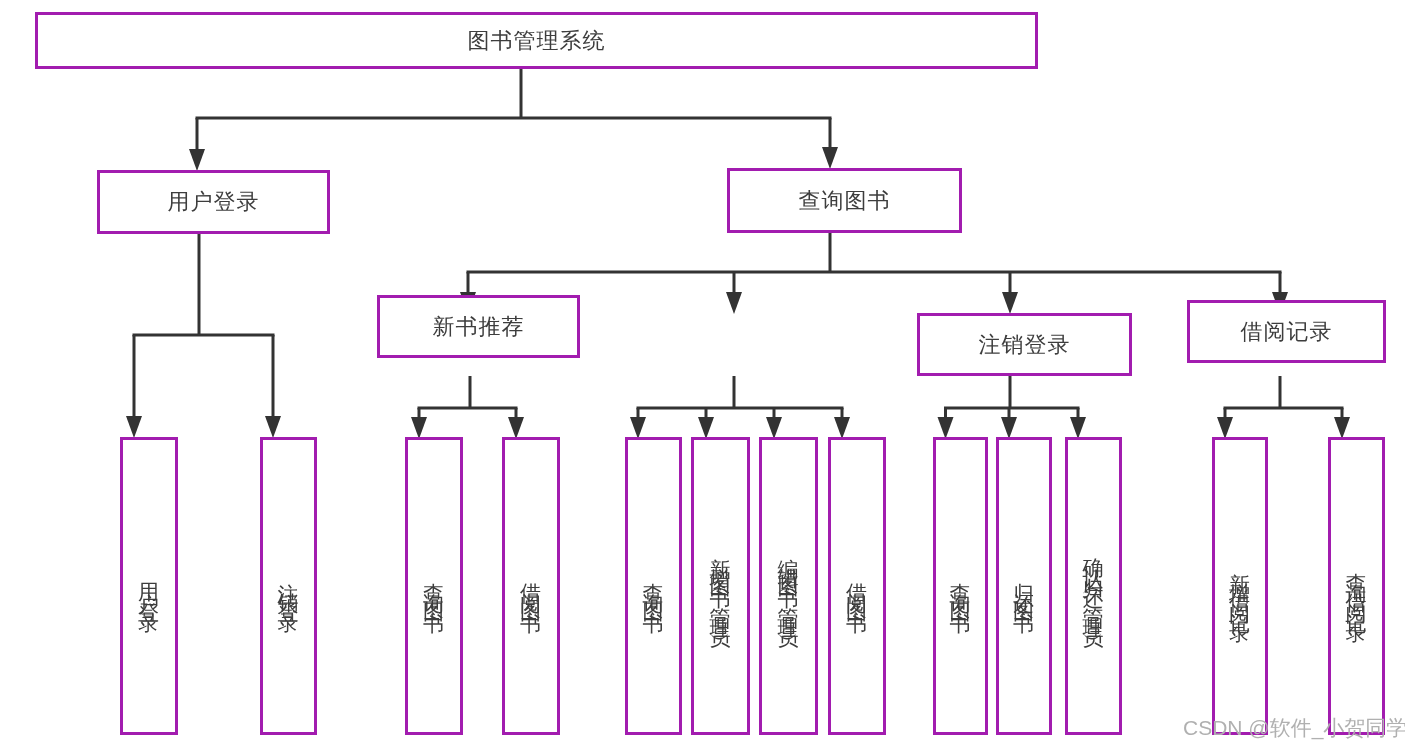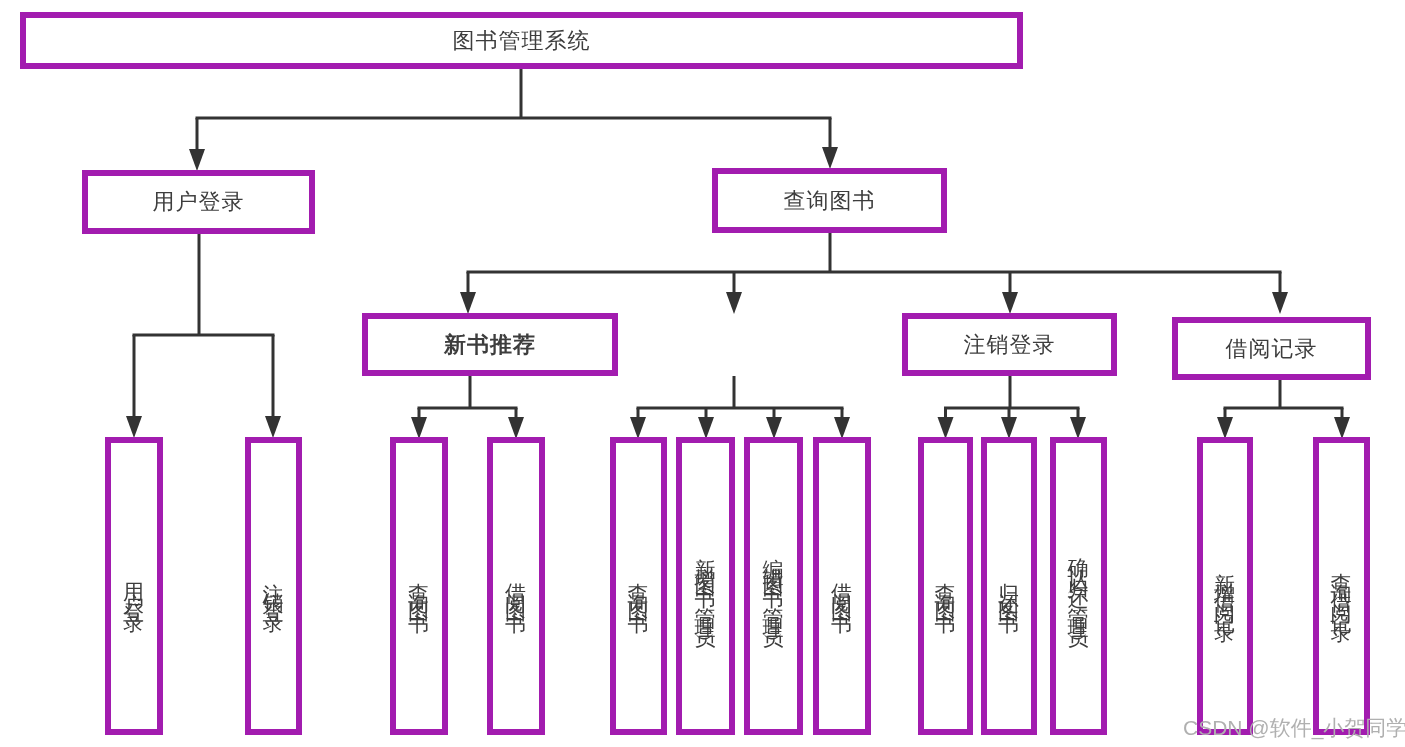--- a/index.html
+++ b/index.html
@@ -7,46 +7,47 @@
     position:relative;
     width:1405px;height:747px;
     background:#ffffff;
     font-family:"Liberation Sans", sans-serif;
     overflow:hidden;
   }
   .connectors{position:absolute;left:0;top:0;z-index:1;}
   .node{
     position:absolute;
     box-sizing:border-box;
-    border:6px solid #a21caf;
+    border:3px solid #a21caf;
     background:#ffffff;
     color:#3d3d3d;
     display:flex;
     align-items:center;
     justify-content:center;
     z-index:2;
+    margin-left:15px;
   }
   .h-node{font-size:22px;letter-spacing:1px;}
   .v-node{
     writing-mode:vertical-rl;
     text-orientation:mixed;
     font-size:21px;
     letter-spacing:10px;
     line-height:1;
   }
   
   .n-root{left:20px;top:12px;width:1003px;height:57px;}
   
   .n-user-login{left:82px;top:170px;width:233px;height:64px;}
   .n-book-mgmt{left:712px;top:168px;width:235px;height:65px;}
   
-  .n-new-book{left:362px;top:313px;width:256px;height:63px;font-weight:bold;}
+  .n-new-book{left:362px;top:295px;width:203px;height:63px;}
   .n-book-borrow{left:628px;top:313px;width:212px;height:63px;}
   .n-current{left:902px;top:313px;width:215px;height:63px;}
-  .n-records{left:1172px;top:317px;width:199px;height:63px;}
+  .n-records{left:1172px;top:300px;width:199px;height:63px;}
   
   .leaf{top:437px;height:298px;}
   .n-login{left:105px;width:58px;}
   .n-logout{left:245px;width:57px;}
   .n-q1{left:390px;width:58px;}
   .n-b1{left:487px;width:58px;}
   .n-q2{left:610px;width:57px;}
   .n-add{left:676px;width:59px;}
   .n-edit{left:744px;width:59px;}
   .n-b2{left:813px;width:58px;}

